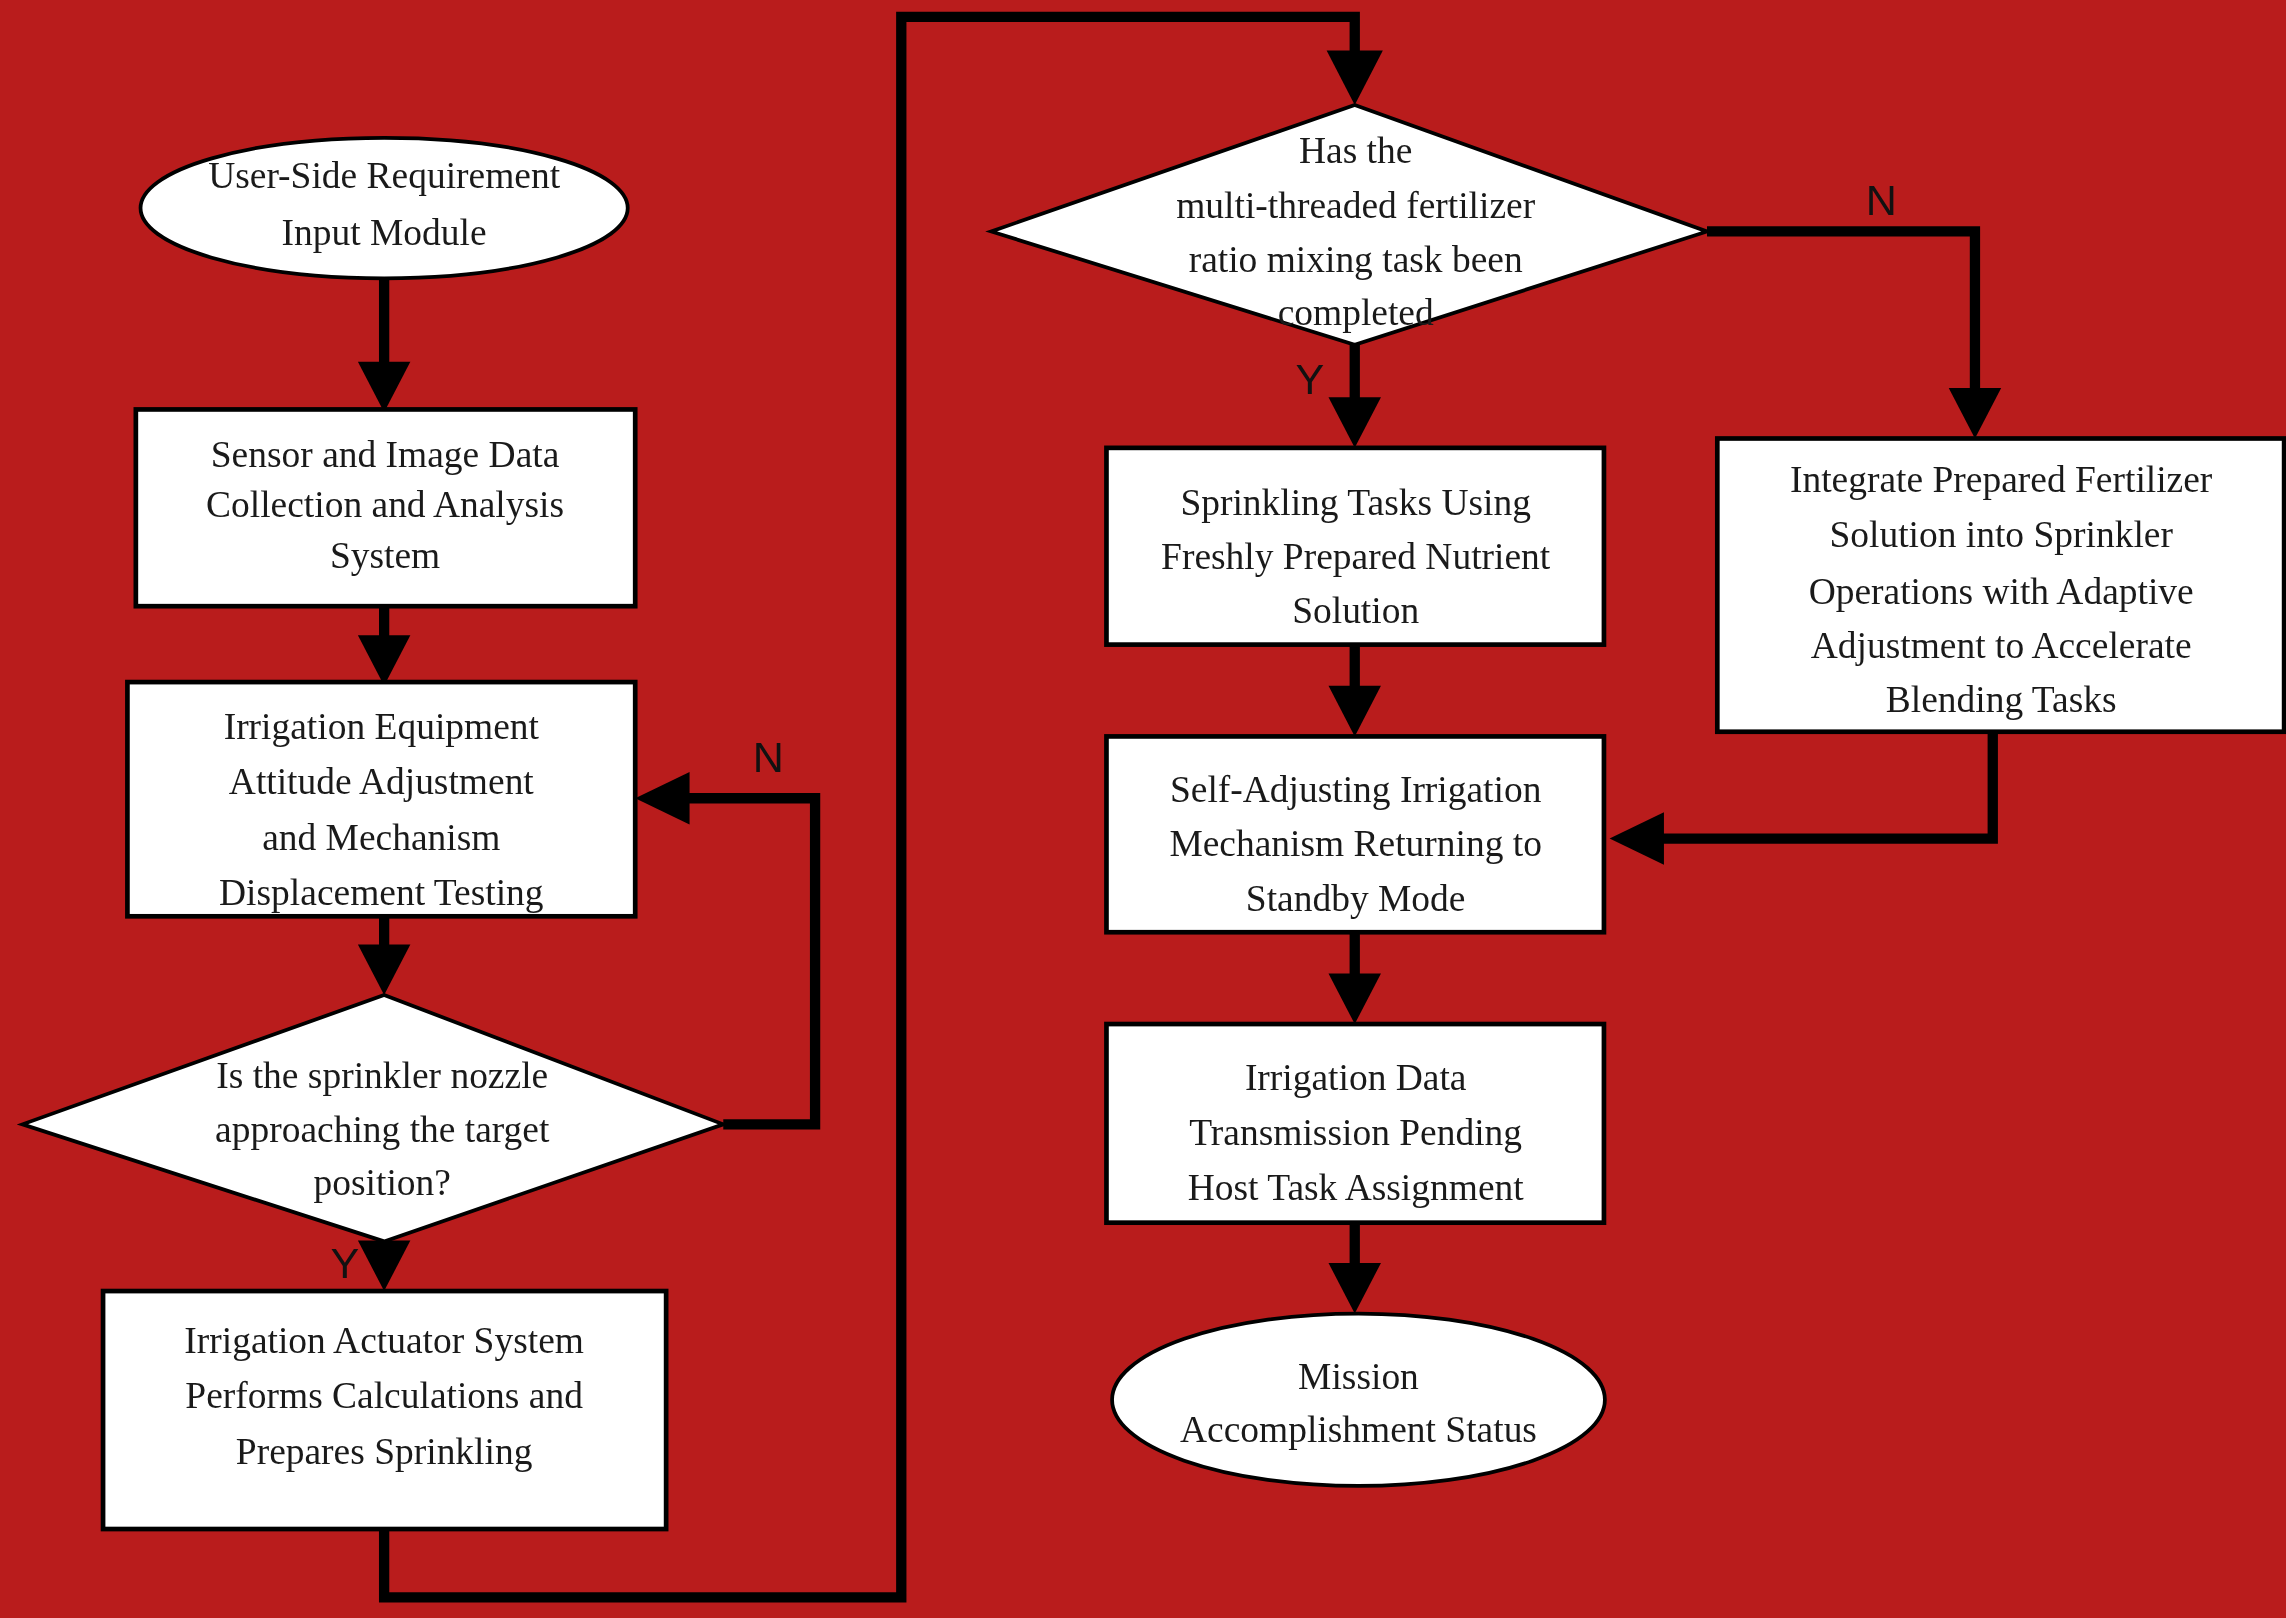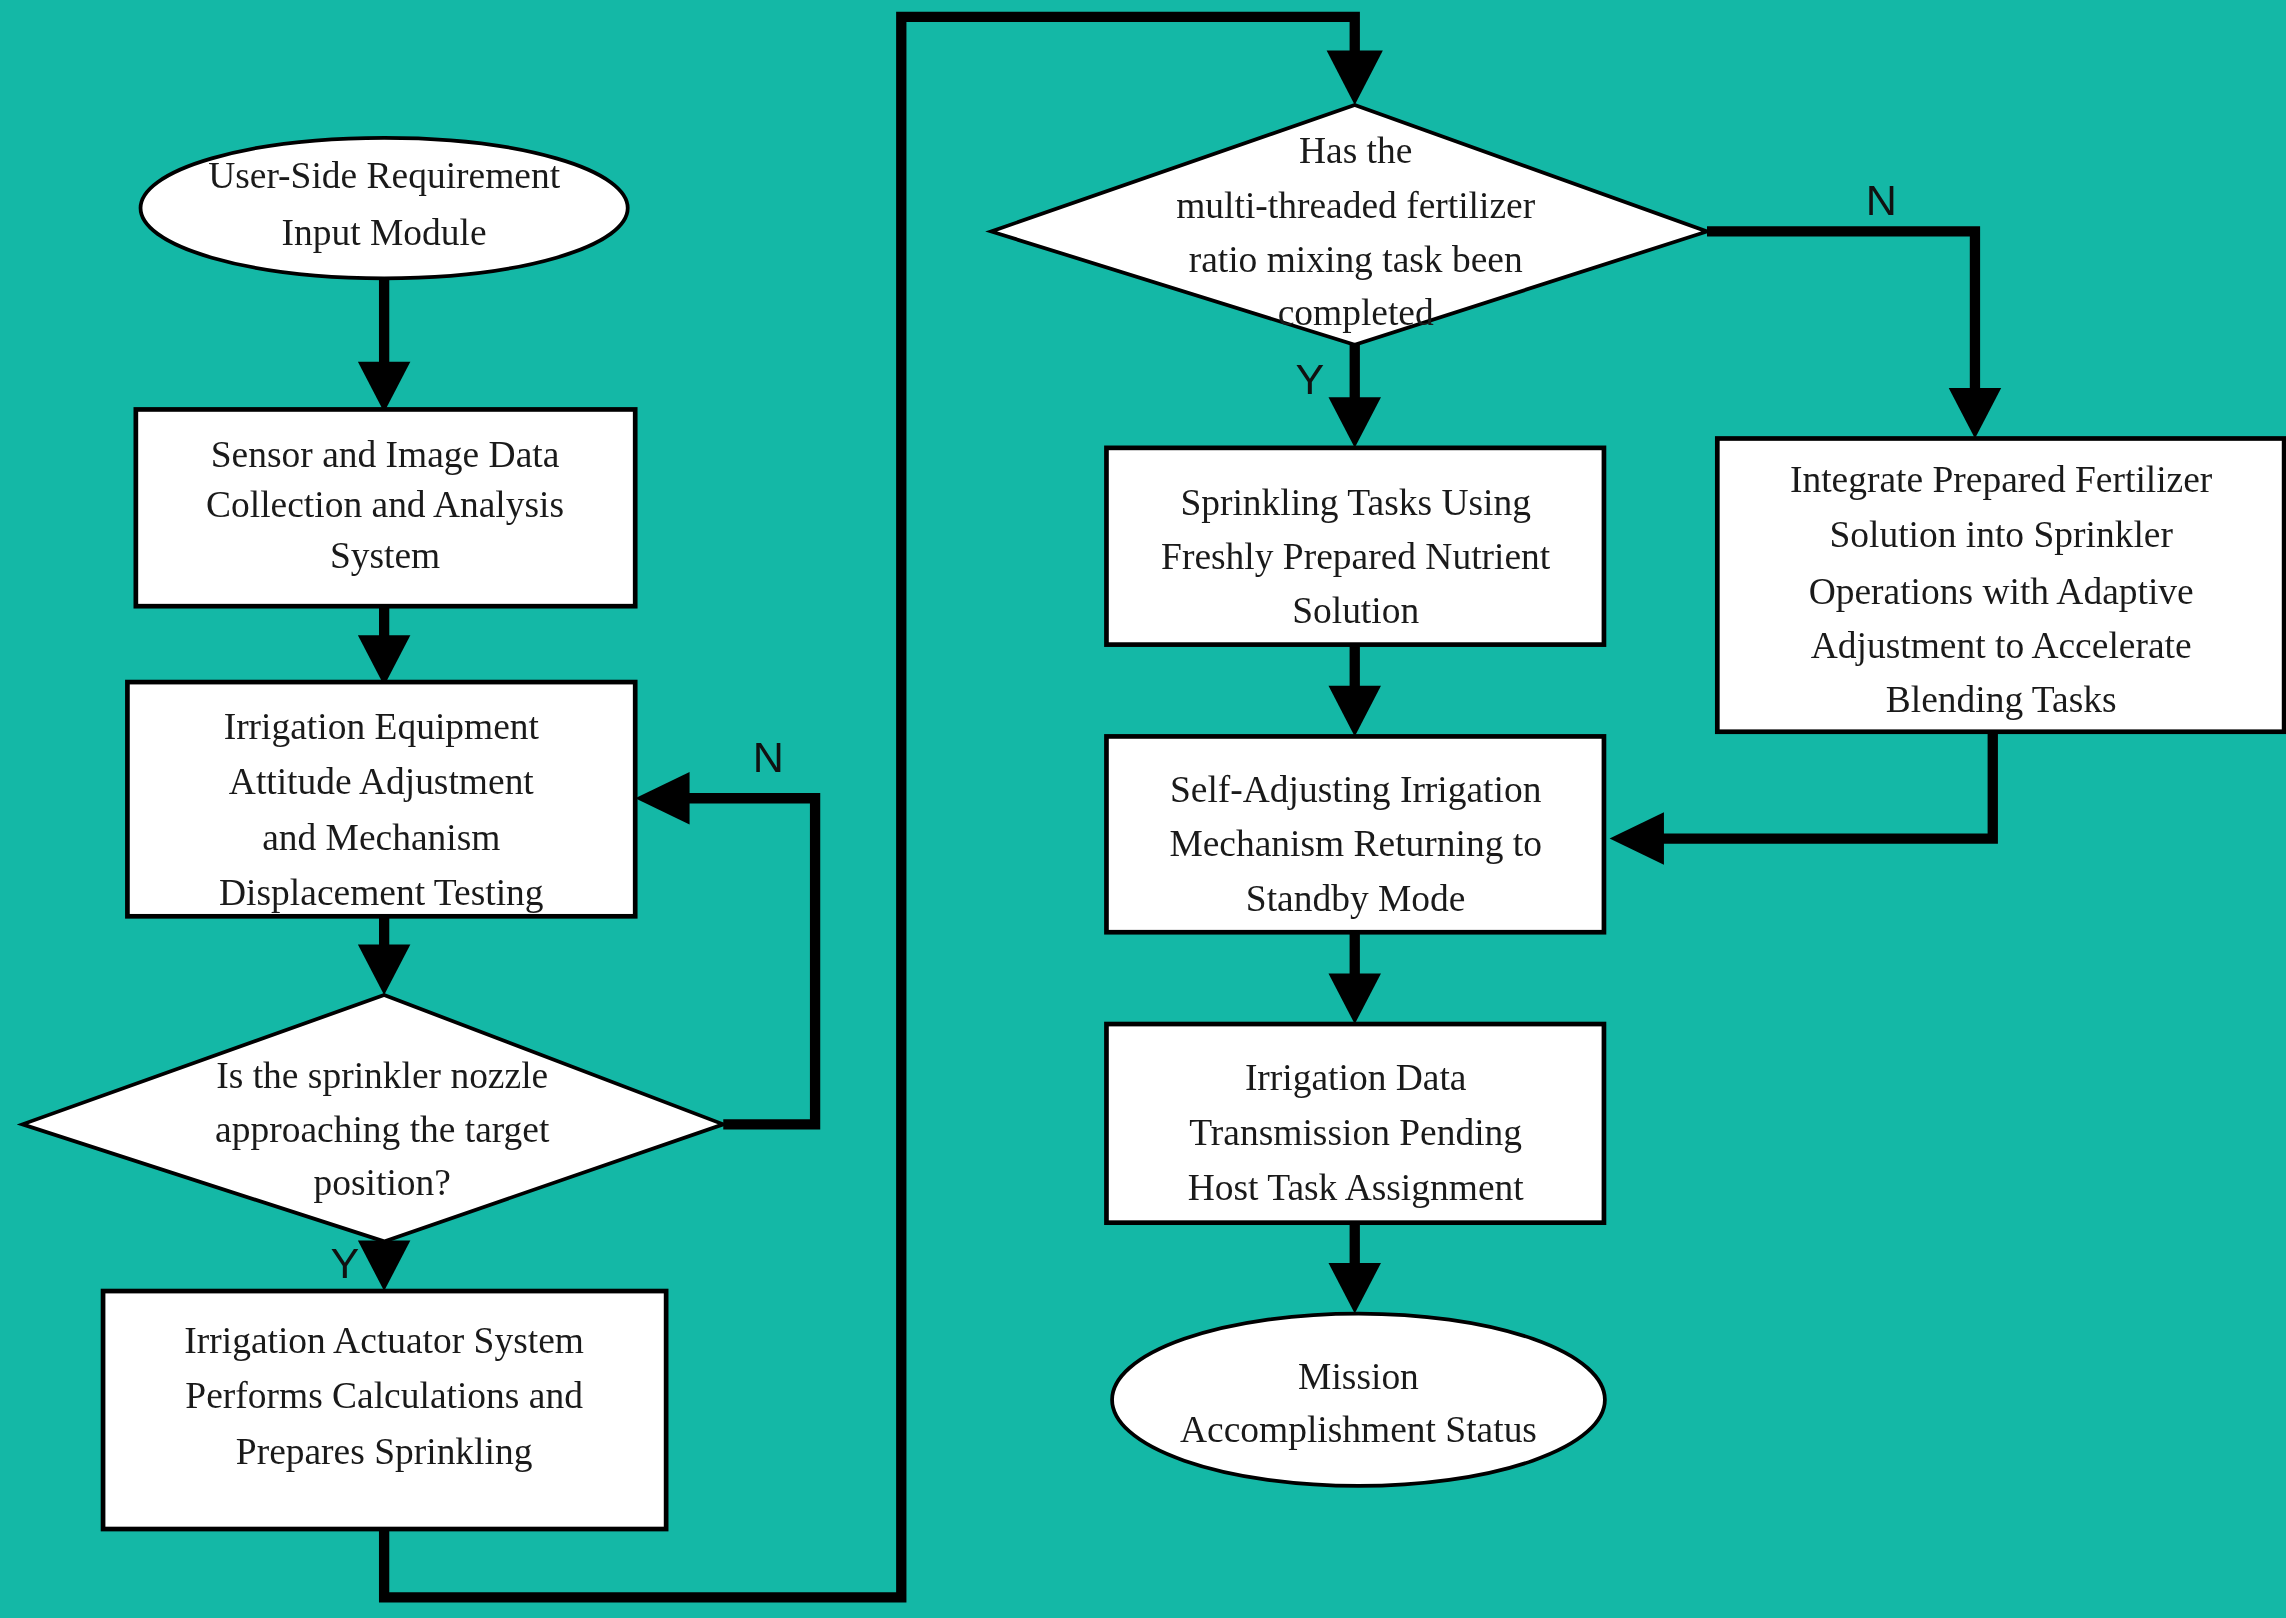--- a/index.html
+++ b/index.html
@@ -10,21 +10,21 @@
   body {
     width: 2286px;
     height: 1619px;
     overflow: hidden;
     font-family: "Liberation Serif", serif;
   }
   #flowchart-root {
     position: relative;
     width: 2286px;
     height: 1619px;
-    background: #14b8a6;
+    background: #b91c1c;
   }
   svg#flow-svg {
     position: absolute;
     top: 0; left: 0;
     width: 2286px;
     height: 1619px;
     display: block;
   }
   .node-shape {
     fill: #ffffff;

